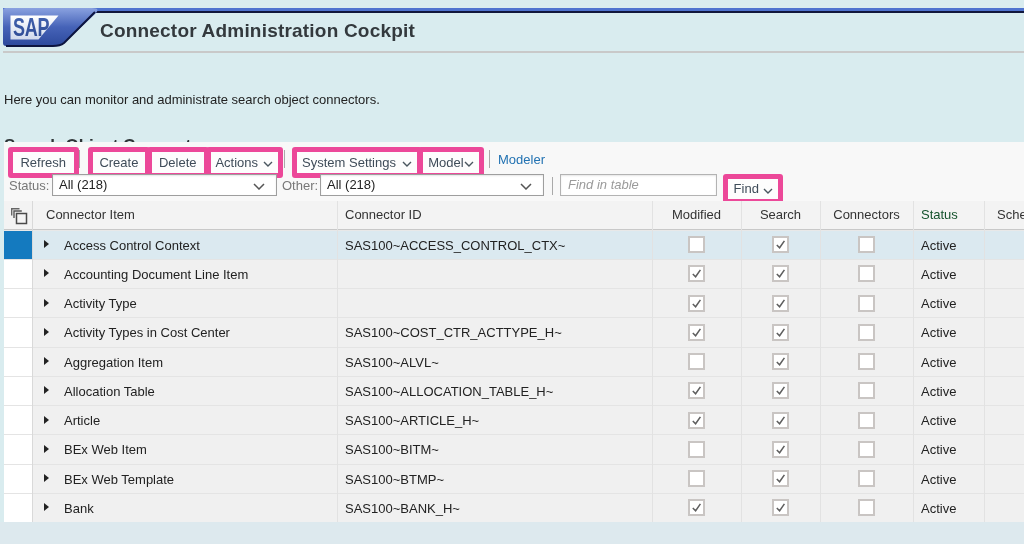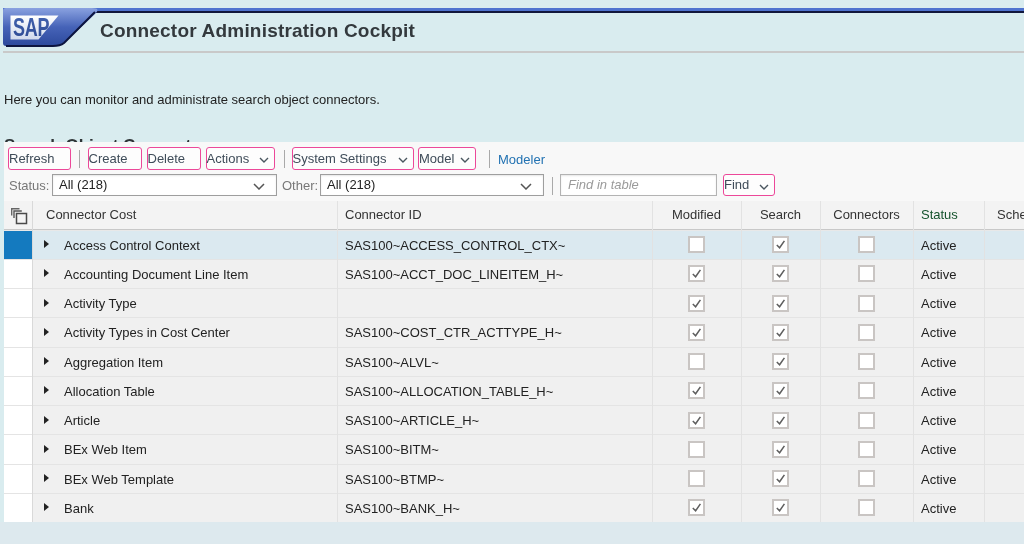--- a/index.html
+++ b/index.html
@@ -1,21 +1,21 @@
 <!DOCTYPE html>
 <html><head>
 <meta charset="utf-8">
 <style>
 html,body{margin:0;padding:0;}
 body{width:1024px;height:544px;overflow:hidden;position:relative;
  background:#d9ecef;font-family:"Liberation Sans",sans-serif;}
 .abs{position:absolute;}
 .btn{position:absolute;height:21px;top:147px;background:#fdfdfd;
- border:1px solid #ec4899;border-radius:3px;font-size:13px;color:#3f4c59;
- text-align:left;line-height:21px;box-sizing:content-box;}
+ border:5px solid #ec4899;border-radius:3px;font-size:13px;color:#3f4c59;
+ text-align:center;line-height:21px;box-sizing:content-box;}
 .sep{position:absolute;width:1px;height:18px;top:150px;background:#a9a9a9;}
 .combo{position:absolute;top:174px;height:20px;background:#fff;
  border:1px solid #9e9e9e;box-shadow:inset 0 1px 2px rgba(0,0,0,0.10);font-size:13px;color:#222;line-height:20px;}
 .lbl{position:absolute;top:178px;font-size:13px;color:#777;}
 .chev{position:absolute;}
 </style>
 </head>
 <body>
 
 <div class="abs" style="left:3px;top:8px;width:1021px;height:3px;background:#4f73cf;"></div>
@@ -111,21 +111,20 @@
       <svg width="13" height="13" viewBox="0 0 13 13" style="position:absolute;left:0;top:0">
         <path d="M2.8 7 L5.6 9.8 L10.4 2.9" fill="none" stroke="#5e5e5e" stroke-width="1.5"></path>
       </svg>
     </div>
     <div style="position: absolute; left: 853.5px; top: 35.125px; width: 17px; height: 17px; background: rgb(255, 255, 255); border: 2px solid rgb(201, 197, 195); box-sizing: border-box;"></div>
     <div style="position: absolute; left: 917px; top: 36.5px; font-size: 13px; color: rgb(34, 34, 34);">Active</div>
     <div style="position: absolute; left: 28px; top: 57.75px; width: 992px; height: 29.25px; background: rgb(240, 240, 240); border-top: 1px solid rgb(228, 228, 228); box-sizing: border-box;"></div>
     <div style="position: absolute; left: 0px; top: 57.75px; width: 28px; height: 29.25px; background: rgb(255, 255, 255); border-top: 1px solid rgb(228, 228, 228); box-sizing: border-box;"></div>
     <div style="position: absolute; left: 40px; top: 68.25px; width: 0px; height: 0px; border-left: 5px solid rgb(34, 34, 34); border-top: 4.5px solid transparent; border-bottom: 4.5px solid transparent;"></div>
     <div style="position: absolute; left: 60px; top: 65.75px; font-size: 13px; color: rgb(34, 34, 34);">Accounting Document Line Item</div>
-    <div style="position: absolute; left: 341px; top: 65.75px; font-size: 13px; color: rgb(34, 34, 34);">SAS100~ACCT_DOC_LINEITEM_H~</div>
     <div style="position: absolute; left: 683.5px; top: 64.375px; width: 17px; height: 17px; background: rgb(255, 255, 255); border: 2px solid rgb(201, 197, 195); box-sizing: border-box;">
       <svg width="13" height="13" viewBox="0 0 13 13" style="position:absolute;left:0;top:0">
         <path d="M2.8 7 L5.6 9.8 L10.4 2.9" fill="none" stroke="#5e5e5e" stroke-width="1.5"></path>
       </svg>
     </div>
     <div style="position: absolute; left: 767.5px; top: 64.375px; width: 17px; height: 17px; background: rgb(255, 255, 255); border: 2px solid rgb(201, 197, 195); box-sizing: border-box;">
       <svg width="13" height="13" viewBox="0 0 13 13" style="position:absolute;left:0;top:0">
         <path d="M2.8 7 L5.6 9.8 L10.4 2.9" fill="none" stroke="#5e5e5e" stroke-width="1.5"></path>
       </svg>
     </div>
@@ -255,21 +254,21 @@
     <div style="position: absolute; left: 853.5px; top: 298.375px; width: 17px; height: 17px; background: rgb(255, 255, 255); border: 2px solid rgb(201, 197, 195); box-sizing: border-box;"></div>
     <div style="position: absolute; left: 917px; top: 299.75px; font-size: 13px; color: rgb(34, 34, 34);">Active</div>
     <div style="position: absolute; left: 28px; top: 0px; width: 1px; height: 321px; background: rgb(217, 217, 217);"></div>
     <div style="position: absolute; left: 333px; top: 0px; width: 1px; height: 321px; background: rgb(226, 226, 226);"></div>
     <div style="position: absolute; left: 648px; top: 0px; width: 1px; height: 321px; background: rgb(226, 226, 226);"></div>
     <div style="position: absolute; left: 737px; top: 0px; width: 1px; height: 321px; background: rgb(226, 226, 226);"></div>
     <div style="position: absolute; left: 816px; top: 0px; width: 1px; height: 321px; background: rgb(226, 226, 226);"></div>
     <div style="position: absolute; left: 909px; top: 0px; width: 1px; height: 321px; background: rgb(226, 226, 226);"></div>
     <div style="position: absolute; left: 980px; top: 0px; width: 1px; height: 321px; background: rgb(226, 226, 226);"></div>
     <div style="position: absolute; left: 0px; top: 321px; width: 1020px; height: 1px; background: rgb(201, 201, 201);"></div>
-    <div style="position: absolute; left: 42px; top: 6px; font-size: 13px; color: rgb(51, 51, 51);">Connector Cost</div>
+    <div style="position: absolute; left: 42px; top: 6px; font-size: 13px; color: rgb(51, 51, 51);">Connector Item</div>
     <div style="position: absolute; left: 341px; top: 6px; font-size: 13px; color: rgb(51, 51, 51);">Connector ID</div>
     <div style="position: absolute; left: 648px; top: 6px; width: 89px; text-align: center; font-size: 13px; color: rgb(51, 51, 51);">Modified</div>
     <div style="position: absolute; left: 737px; top: 6px; width: 79px; text-align: center; font-size: 13px; color: rgb(51, 51, 51);">Search</div>
     <div style="position: absolute; left: 816px; top: 6px; width: 93px; text-align: center; font-size: 13px; color: rgb(51, 51, 51);">Connectors</div>
     <div style="position: absolute; left: 917px; top: 6px; font-size: 13px; color: #14532d;">Status</div>
     <div style="position: absolute; left: 993px; top: 6px; font-size: 13px; color: rgb(51, 51, 51);">Schedule</div>
     <div>
       <svg width="20" height="20" viewBox="0 0 20 20" style="position:absolute;left:6.5px;top:6.5px;">
         <polyline points="0.7,7.5 0.7,0.7 8.5,0.7" fill="none" stroke="#666" stroke-width="1.4"></polyline>
         <polyline points="3,10 3,3 10.8,3" fill="none" stroke="#575757" stroke-width="1.4"></polyline>

